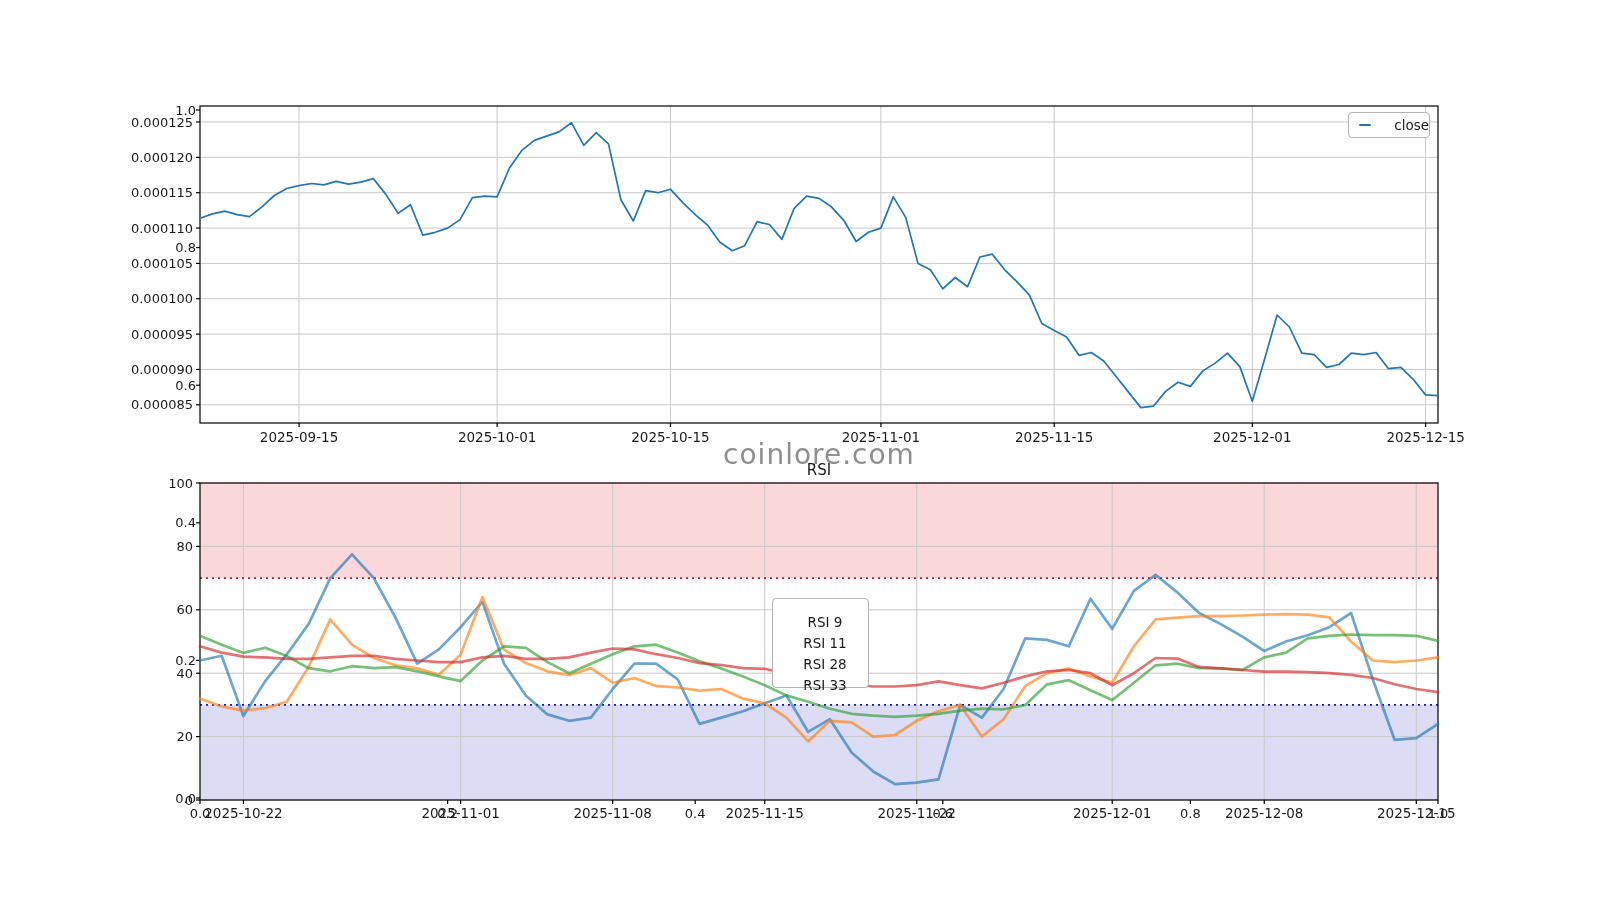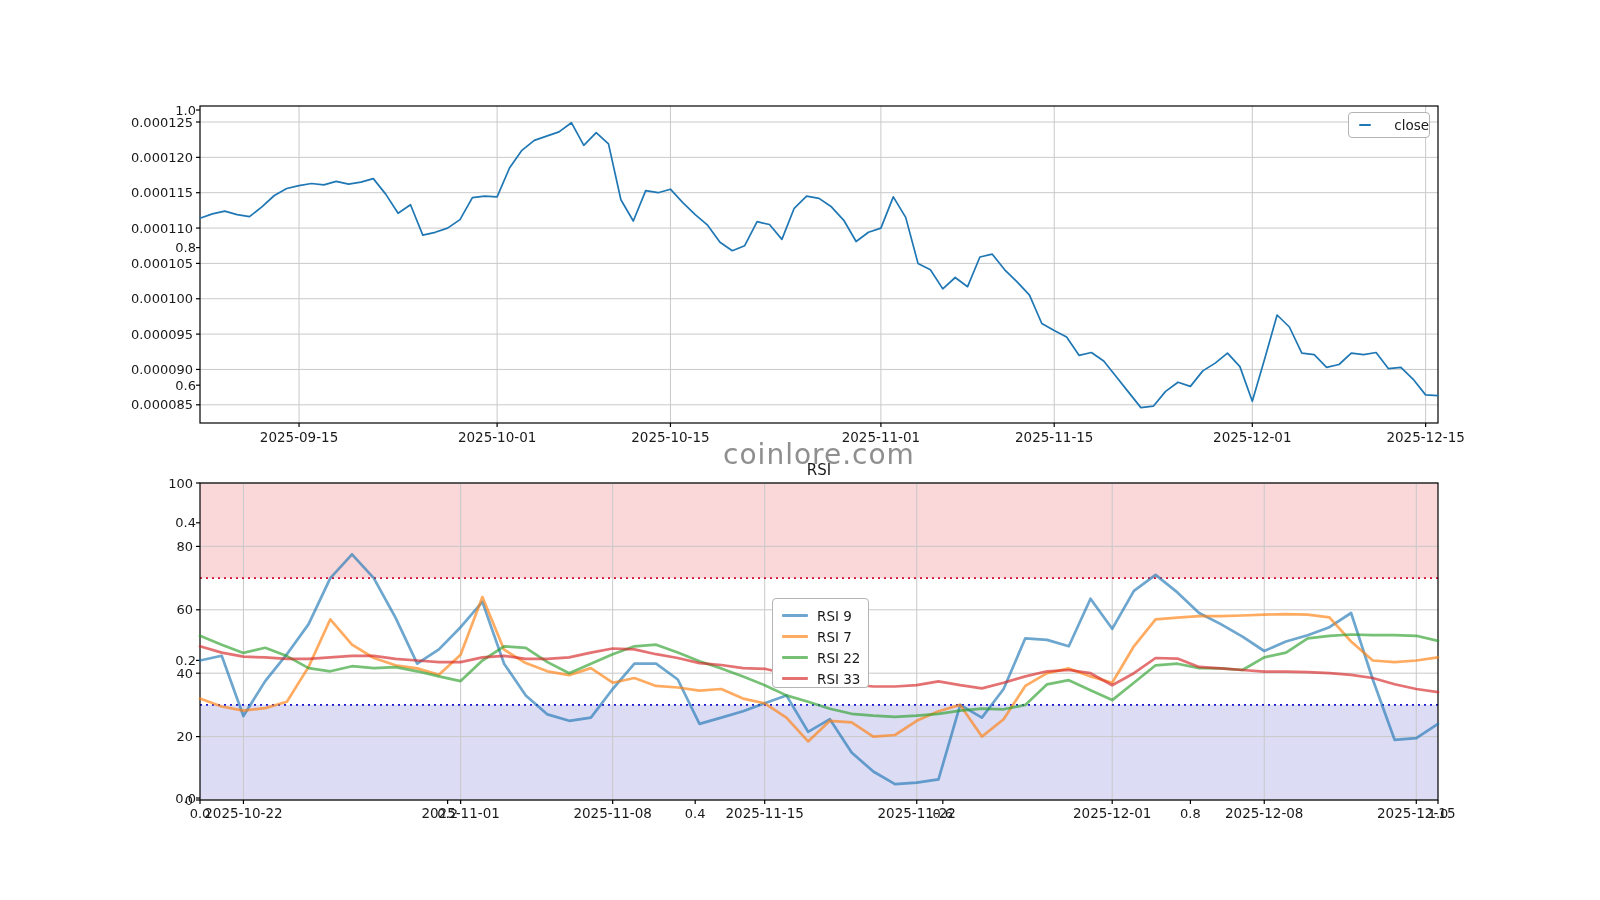--- a/index.html
+++ b/index.html
@@ -8,21 +8,21 @@
   svg{position:absolute;left:0;top:0;}
   .watermark{position:absolute;left:0;top:438px;width:1638px;text-align:center;
        font-size:28px;color:#8f8f8f;letter-spacing:1px;pointer-events:none;}
   .rsi-title{position:absolute;left:0;top:461px;width:1638px;text-align:center;
        font-size:15px;color:#1a1a1a;pointer-events:none;}
   .legend{position:absolute;background:#ffffff;border:1px solid #b4b4b4;border-radius:4px;
        box-shadow:0 0 0 0 transparent;font-size:13.5px;color:#1a1a1a;}
   .legend-close{left:1348px;top:112px;width:82px;height:26px;display:flex;align-items:center;gap:23px;padding-left:10px;box-sizing:border-box;}
   .legend-close .swatch{width:24px;height:2.4px;border-radius:1px;}
   .legend-rsi{left:772px;top:598px;width:97px;height:90px;padding:6px 0 0 9px;box-sizing:border-box;}
-  .legend-rsi .row{display:flex;align-items:center;gap:9px;height:21px;}
+  .legend-rsi .row{display:flex;align-items:center;gap:9px;height:21px;flex-direction:column;}
   .legend-rsi .swatch{width:26px;height:3.4px;border-radius:1px;opacity:0.65;}
 </style>
 </head>
 <body>
 
 <div class="fig">
   <svg id="plot" width="1600" height="900" viewBox="0 0 1600 900">
       <line x1="299.04" y1="106" x2="299.04" y2="423" stroke="#c9c9c9" stroke-width="1"></line>
       <line x1="497.12" y1="106" x2="497.12" y2="423" stroke="#c9c9c9" stroke-width="1"></line>
       <line x1="670.44" y1="106" x2="670.44" y2="423" stroke="#c9c9c9" stroke-width="1"></line>
@@ -158,24 +158,24 @@
     <span>close</span>
   </div>
 
   <div class="legend legend-rsi" id="rsi-legend">
       <div class="row">
         <span class="swatch" style="background: rgb(31, 119, 180);"></span>
         <span>RSI 9</span>
       </div>
       <div class="row">
         <span class="swatch" style="background: rgb(255, 127, 14);"></span>
-        <span>RSI 7</span>
+        <span>RSI 11</span>
       </div>
       <div class="row">
         <span class="swatch" style="background: rgb(44, 160, 44);"></span>
-        <span>RSI 22</span>
+        <span>RSI 28</span>
       </div>
       <div class="row">
         <span class="swatch" style="background: rgb(214, 39, 40);"></span>
         <span>RSI 33</span>
       </div>
     </div>
 </div>
 
 </body></html>

